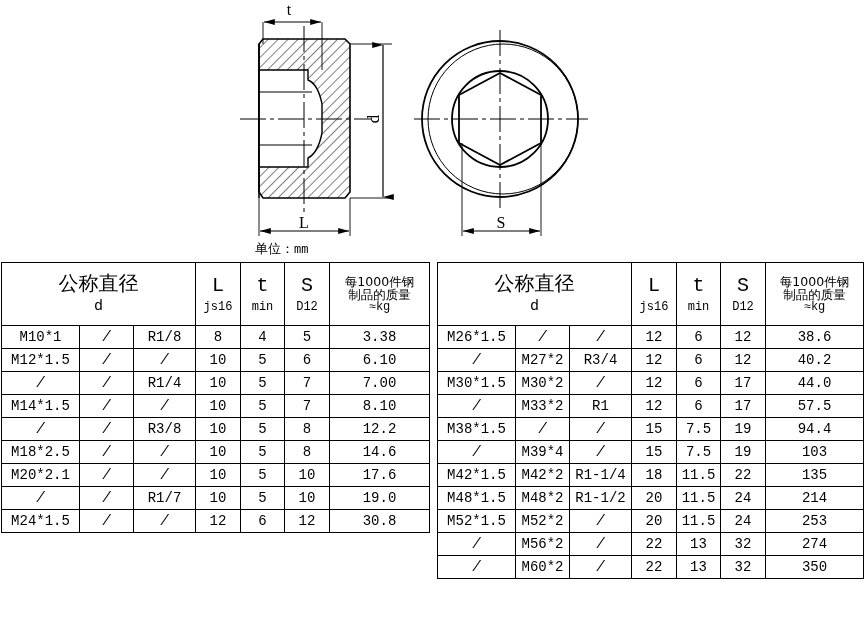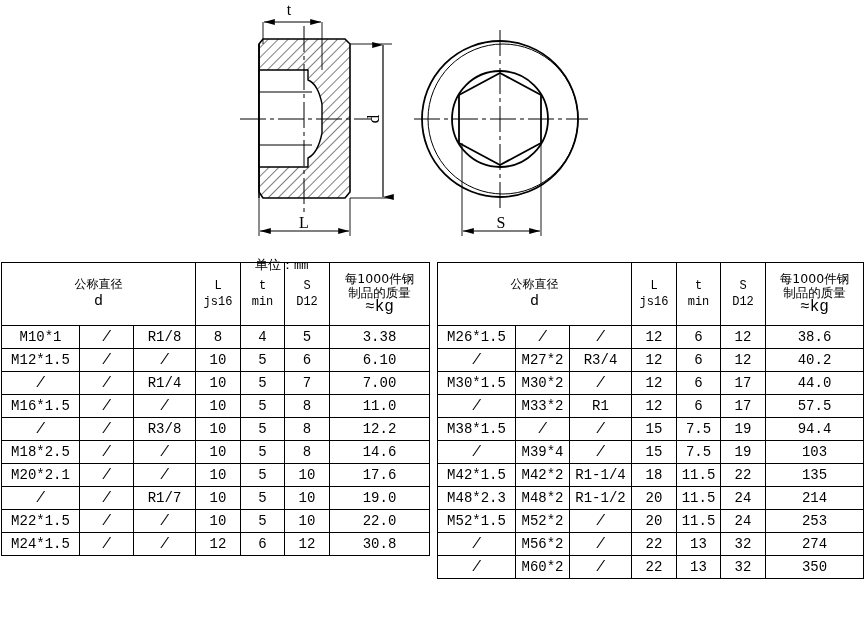--- a/index.html
+++ b/index.html
@@ -20,21 +20,21 @@
   #drawing-area {
     position: absolute;
     left: 0; top: 0;
     width: 864px; height: 262px;
   }
   #drawing-svg { display: block; }
 
   .unit-note {
     position: absolute;
     left: 255px;
-    top: 256px;
+    top: 240px;
     font-size: 13px;
     letter-spacing: 0px;
     font-family: "DejaVu Sans", "Liberation Sans", sans-serif;
     white-space: nowrap;
   }
   .unit-note .mm {
     font-family: "Liberation Mono", "DejaVu Sans Mono", monospace;
     font-size: 12px;
   }
 
@@ -66,36 +66,36 @@
   table.spec thead th {
     height: 62px;
     font-weight: normal;
   }
   .hdr-cn {
     font-family: "DejaVu Sans", "Liberation Sans", sans-serif;
     font-size: 14px;
   }
   .hdr-main {
     display: block;
-    font-size: 12px;
+    font-size: 20px;
     line-height: 1.35;
   }
   .hdr-sub {
     display: block;
     font-size: 12px;
     line-height: 1.35;
   }
   .hdr-mass {
     font-family: "DejaVu Sans", "Liberation Sans", sans-serif;
     font-size: 12.5px;
     line-height: 1.35;
   }
   .hdr-mass .l3 {
     font-family: "Liberation Mono", "DejaVu Sans Mono", monospace;
-    font-size: 16px;
+    font-size: 12px;
   }
   .slash { font-style: italic; }
 </style>
 </head>
 <body>
 
 <div id="drawing-area">
   <svg id="drawing-svg" width="864" height="262" viewBox="0 0 864 262">
     <defs>
       <pattern id="hatch" width="7" height="7" patternTransform="rotate(45)" patternUnits="userSpaceOnUse">
@@ -229,27 +229,27 @@
         <tr>
           <td class="slash">/</td>
           <td class="slash">/</td>
           <td>R1/4</td>
           <td>10</td>
           <td>5</td>
           <td>7</td>
           <td>7.00</td>
         </tr>
         <tr>
-          <td>M16*1.5</td>
-          <td class="slash">/</td>
-          <td class="slash">/</td>
-          <td>10</td>
-          <td>5</td>
-          <td>8</td>
-          <td>11.0</td>
+          <td>M14*1.5</td>
+          <td class="slash">/</td>
+          <td class="slash">/</td>
+          <td>10</td>
+          <td>5</td>
+          <td>7</td>
+          <td>8.10</td>
         </tr>
         <tr>
           <td class="slash">/</td>
           <td class="slash">/</td>
           <td>R3/8</td>
           <td>10</td>
           <td>5</td>
           <td>8</td>
           <td>12.2</td>
         </tr>
@@ -272,29 +272,20 @@
           <td>17.6</td>
         </tr>
         <tr>
           <td class="slash">/</td>
           <td class="slash">/</td>
           <td>R1/7</td>
           <td>10</td>
           <td>5</td>
           <td>10</td>
           <td>19.0</td>
-        </tr>
-        <tr>
-          <td>M22*1.5</td>
-          <td class="slash">/</td>
-          <td class="slash">/</td>
-          <td>10</td>
-          <td>5</td>
-          <td>10</td>
-          <td>22.0</td>
         </tr>
         <tr>
           <td>M24*1.5</td>
           <td class="slash">/</td>
           <td class="slash">/</td>
           <td>12</td>
           <td>6</td>
           <td>12</td>
           <td>30.8</td>
         </tr>
@@ -396,21 +387,21 @@
         <tr>
           <td>M42*1.5</td>
           <td>M42*2</td>
           <td>R1-1/4</td>
           <td>18</td>
           <td>11.5</td>
           <td>22</td>
           <td>135</td>
         </tr>
         <tr>
-          <td>M48*2.3</td>
+          <td>M48*1.5</td>
           <td>M48*2</td>
           <td>R1-1/2</td>
           <td>20</td>
           <td>11.5</td>
           <td>24</td>
           <td>214</td>
         </tr>
         <tr>
           <td>M52*1.5</td>
           <td>M52*2</td>

